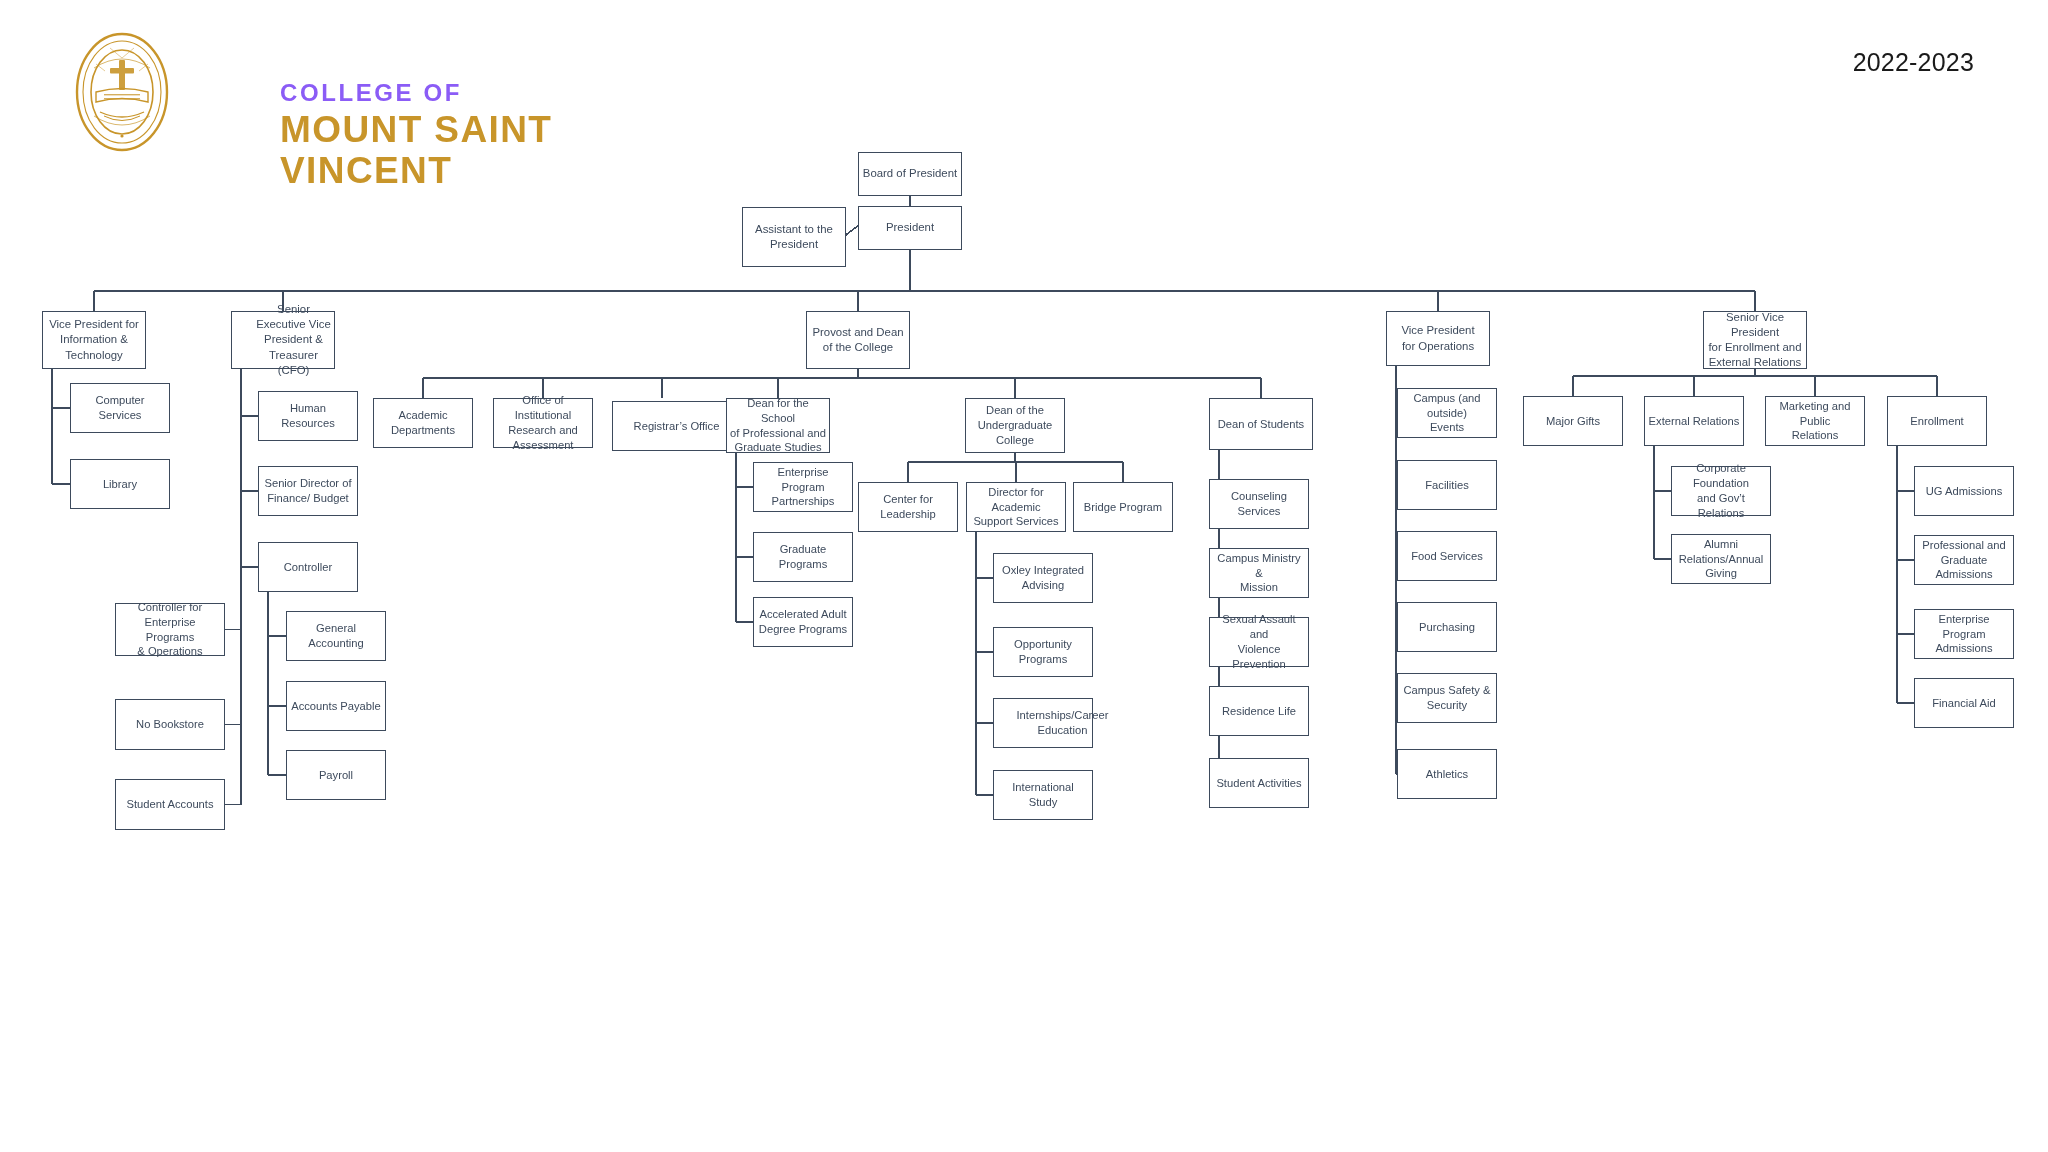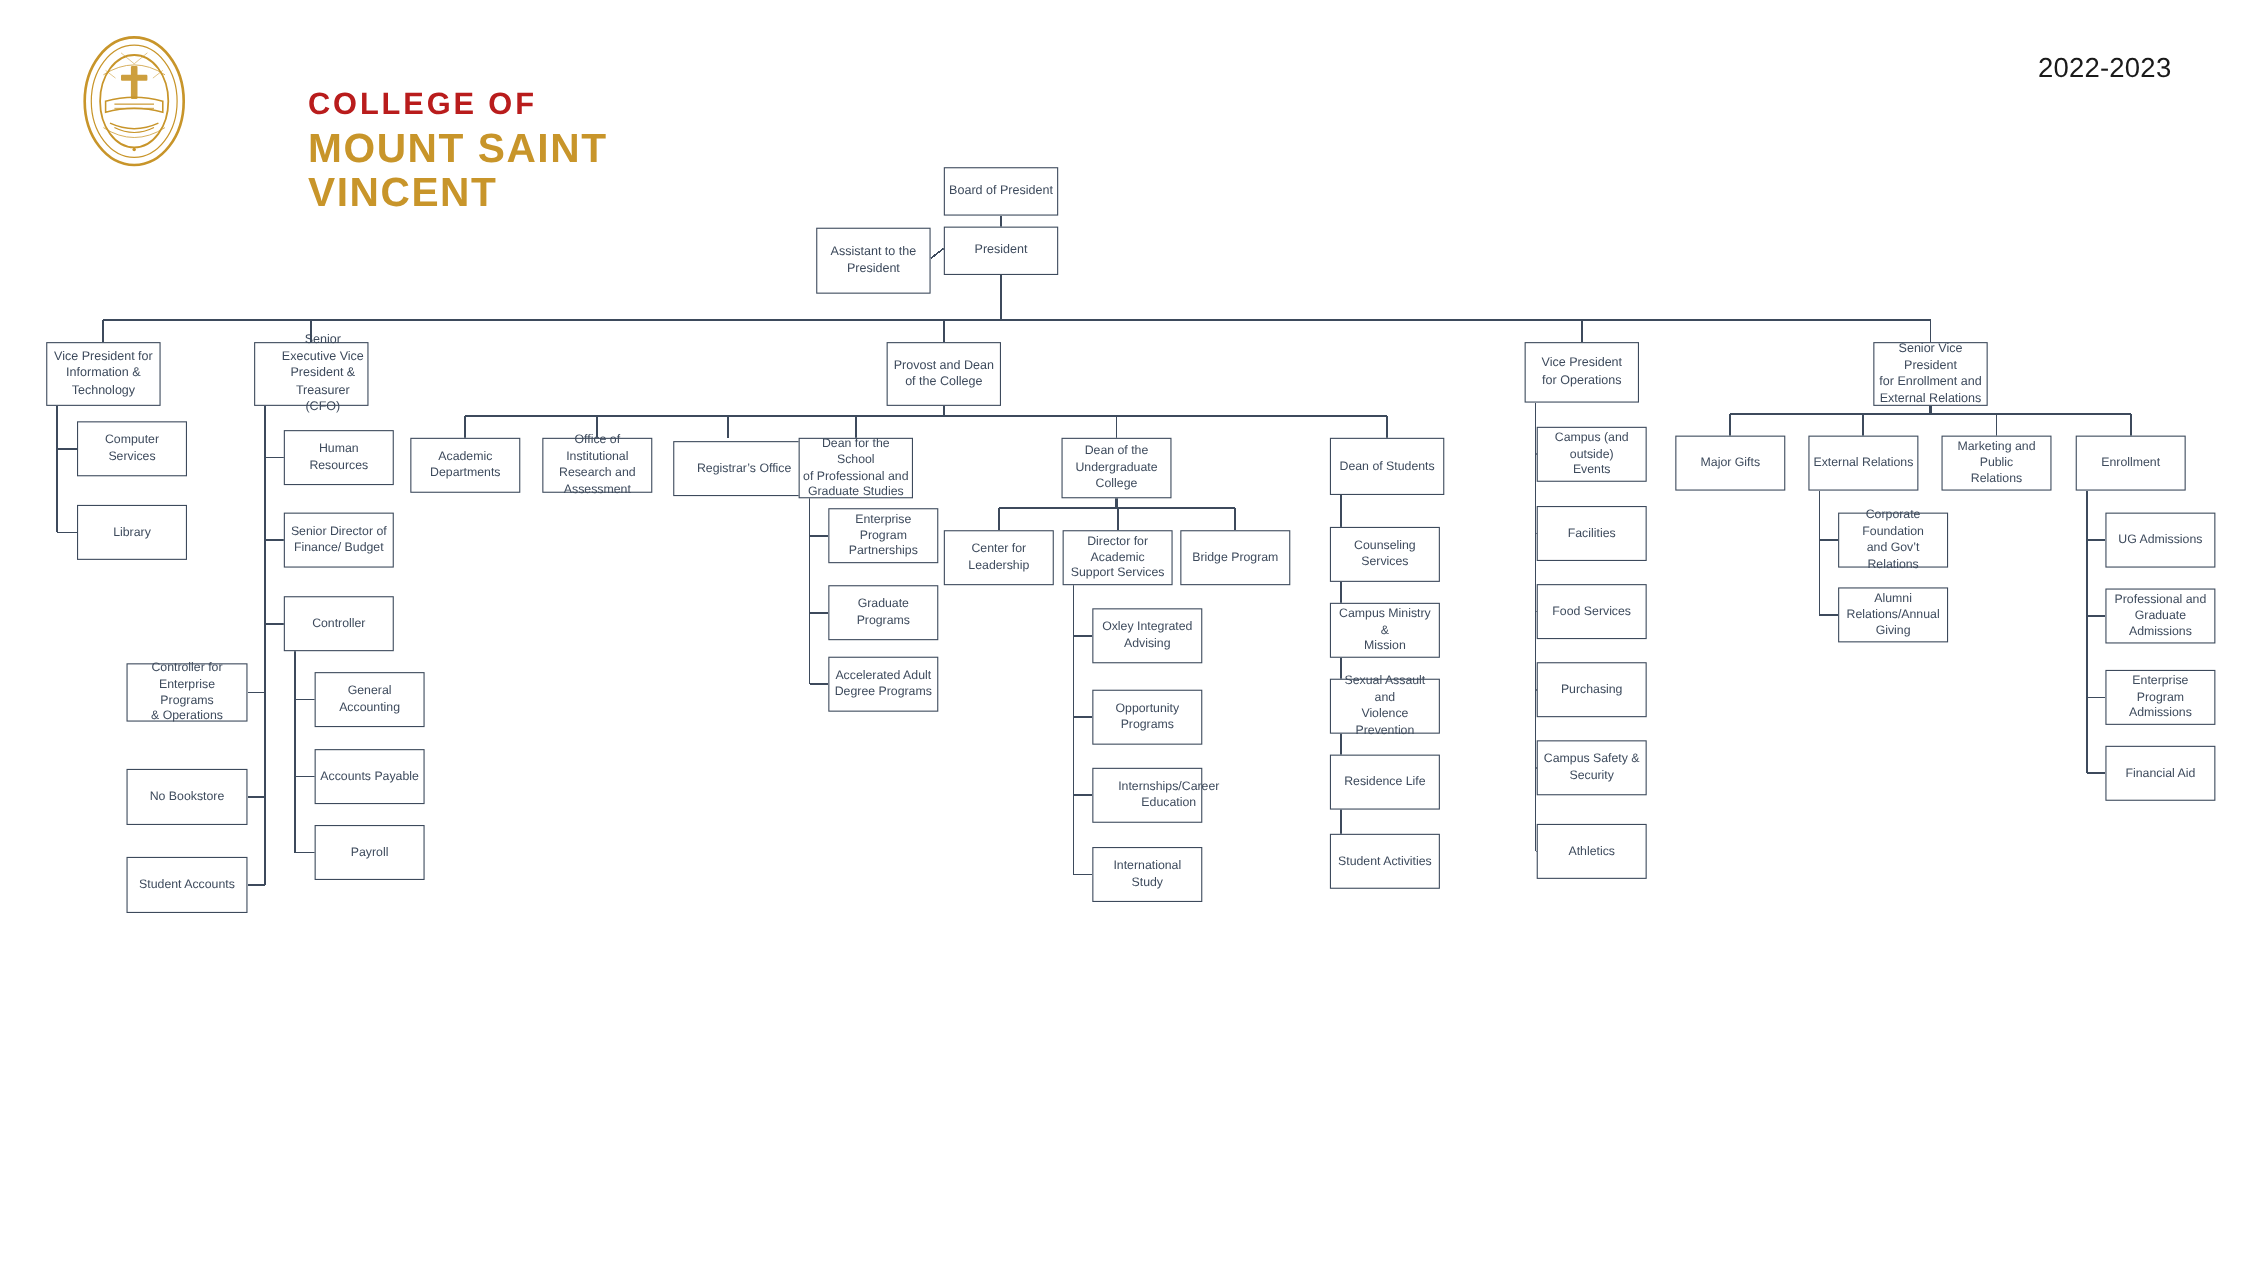--- a/index.html
+++ b/index.html
@@ -8,21 +8,21 @@
     font-family:"Liberation Sans","DejaVu Sans",sans-serif;
     color:#3d4a5c;
   }
   #chart-root{position:absolute;inset:0;}
 
   
   .logo-wrap{position:absolute;left:58px;top:28px;width:640px;height:110px;}
   .seal{position:absolute;left:0;top:0;width:128px;height:128px;}
   .wordmark{position:absolute;left:222px;top:52px;}
   .wm-line1{
-    font-size:28px;letter-spacing:2.6px;font-weight:700;color:#b91c1c;
+    font-size:24px;letter-spacing:2.6px;font-weight:700;color:#8b5cf6;
     line-height:1.1;
   }
   .wm-line2{
     font-size:37px;letter-spacing:1.4px;font-weight:700;color:#c8952a;
     line-height:1.1;margin-top:4px;
   }
   .year{
     position:absolute;right:74px;top:48px;font-size:25px;color:#1a1a1a;
     letter-spacing:0.2px;white-space:nowrap;
   }

